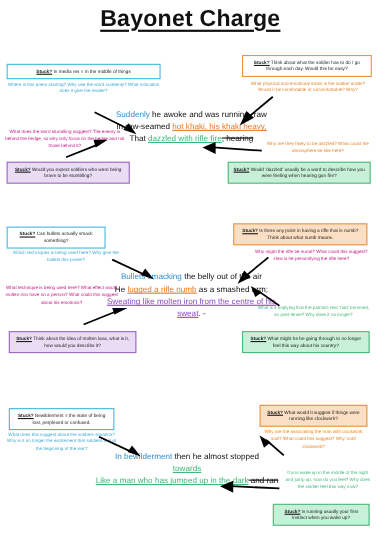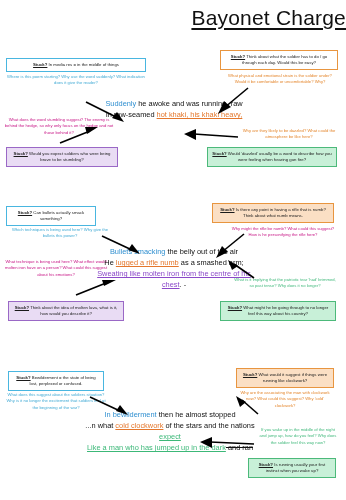--- a/index.html
+++ b/index.html
@@ -18,23 +18,23 @@
   .page {
     position: absolute;
     inset: 0;
   }
   
   .title {
     position: absolute;
     top: 6px;
     left: 0;
     width: 346px;
-    text-align: right;
+    text-align: center;
     font-size: 21px;
-    font-weight: 400;
+    font-weight: 700;
     letter-spacing: .2px;
     text-decoration: underline;
     text-underline-offset: 3px;
     color: #111;
   }
   
   .stuck {
     position: absolute;
     box-sizing: border-box;
     border: 1.2px solid #000;
@@ -158,33 +158,33 @@
 
   <div class="ann blue" style="left:6px; top:392px; width:100px;">What does this suggest about the soldiers situation? Why is it no longer the excitement that soldiers feel at the beginning of the war?</div>
 
   <div class="ann orange" style="left:236px; top:390px; width:98px;">Why are the associating the man with clockwork now? What could this suggest? Why 'cold' clockwork?</div>
 
   <div class="ann green" style="left:258px; top:427px; width:80px;">If you wake up in the middle of the night and jump up, how do you feel? Why does the soldier feel this way now?</div>
 
   <div class="stanza" id="stanza1" style="left:78px; top:98px; width:192px;">
       <span class="ln"><span class="hl-blue">Suddenly</span><span> he awoke and was running- raw</span></span>
       <span class="ln"><span>In raw-seamed </span><span class="hl-orange">hot khaki, his khaki heavy,</span></span>
+      <span class="ln"><span>That </span><span class="hl-green">dazzled with rifle fire</span><span class="strike">, hearing</span></span>
     </div>
 
   <div class="stanza" id="stanza2" style="left:84px; top:246px; width:180px;">
       <span class="ln"><span class="hl-blue">Bullets smacking</span><span> the belly out of the air </span></span>
       <span class="ln"><span>He </span><span class="hl-orange">lugged a rifle numb</span><span> as a smashed arm;</span></span>
       <span class="ln"><span class="hl-purple">Sweating like molten iron from the centre of his</span></span>
-      <span class="ln"><span class="hl-purple">chest</span><span>. -</span></span>
+      <span class="ln"><span class="hl-purple">sweat</span><span>. -</span></span>
     </div>
 
   <div class="stanza" id="stanza3" style="left:72px; top:409px; width:196px;">
       <span class="ln"><span class="hl-blue">In bewilderment</span><span> then he almost stopped</span></span>
-      <span class="ln"><span>...n what </span><span class="hl-orange">cold clockwork</span><span> of the stars and the nations</span></span>
-      <span class="ln"><span class="hl-green">expect</span></span>
+      <span class="ln"><span class="hl-green">towards</span></span>
       <span class="ln"><span class="hl-green">Like a man who has jumped up in the dark</span><span class="strike"> and ran</span></span>
     </div>
 
   <div class="arrow" style="left:84px; top:100px;">
     <svg width="44" height="24" viewBox="0 0 44 24">
       <line x1="2" y1="2" x2="34" y2="18" stroke="#000" stroke-width="1.6"></line>
       <polygon points="40,22 28,18 33,12" fill="#000"></polygon>
     </svg>
   </div>
 

